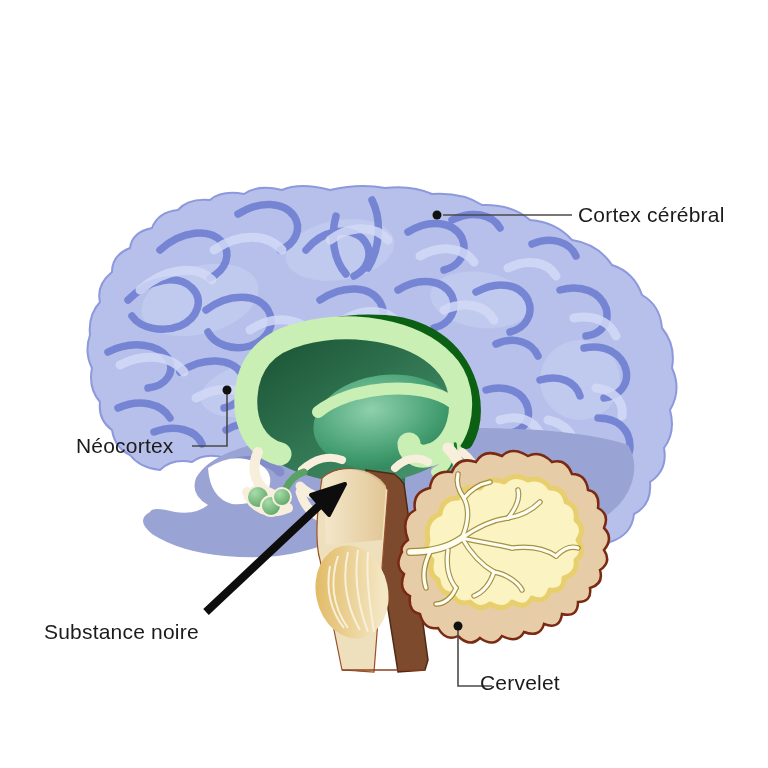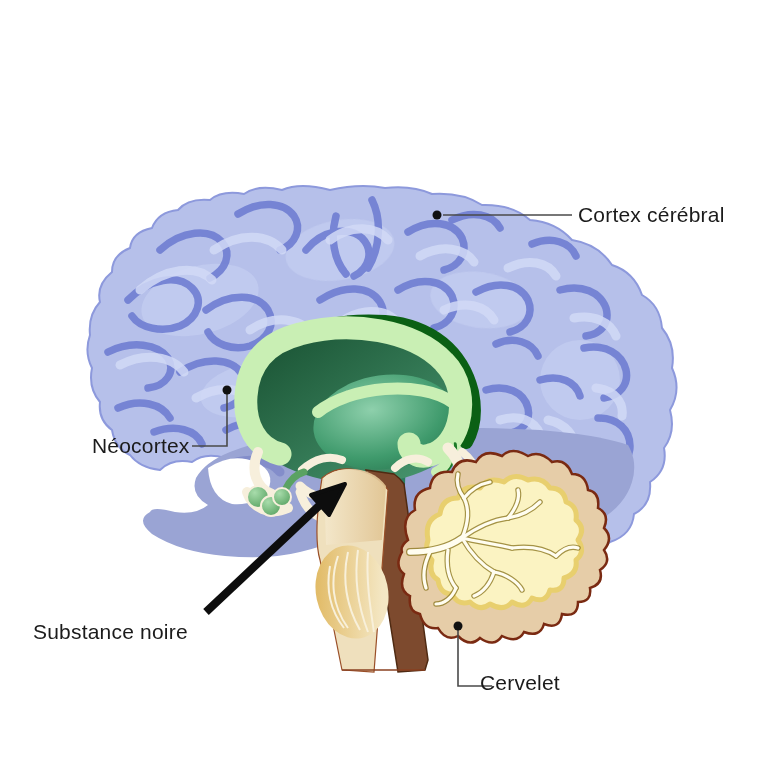--- a/index.html
+++ b/index.html
@@ -2,22 +2,22 @@
 <html><head>
 <meta charset="utf-8">
 <style>
   html,body{margin:0;padding:0;background:#ffffff;}
   .stage{position:relative;width:768px;height:768px;background:#ffffff;overflow:hidden;
          font-family:"Liberation Sans", sans-serif;}
   .stage svg{position:absolute;left:0;top:0;}
   .diagram-label{position:absolute;font-size:21px;line-height:26px;color:#1b1b1b;
                  white-space:nowrap;letter-spacing:.2px;}
   .lbl-cortex{left:578px;top:202px;}
-  .lbl-neo{left:92px;top:433px;}
-  .lbl-sub{left:33px;top:619px;}
+  .lbl-neo{left:76px;top:433px;}
+  .lbl-sub{left:44px;top:619px;}
   .lbl-cerv{left:480px;top:670px;}
 </style>
 </head>
 <body>
 
 <div class="stage">
 <svg width="768" height="768" viewBox="0 0 768 768">
   <defs>
     <linearGradient id="gInterior" x1="0" y1="0" x2="1" y2="1">
       <stop offset="0" stop-color="#174f30"></stop>

